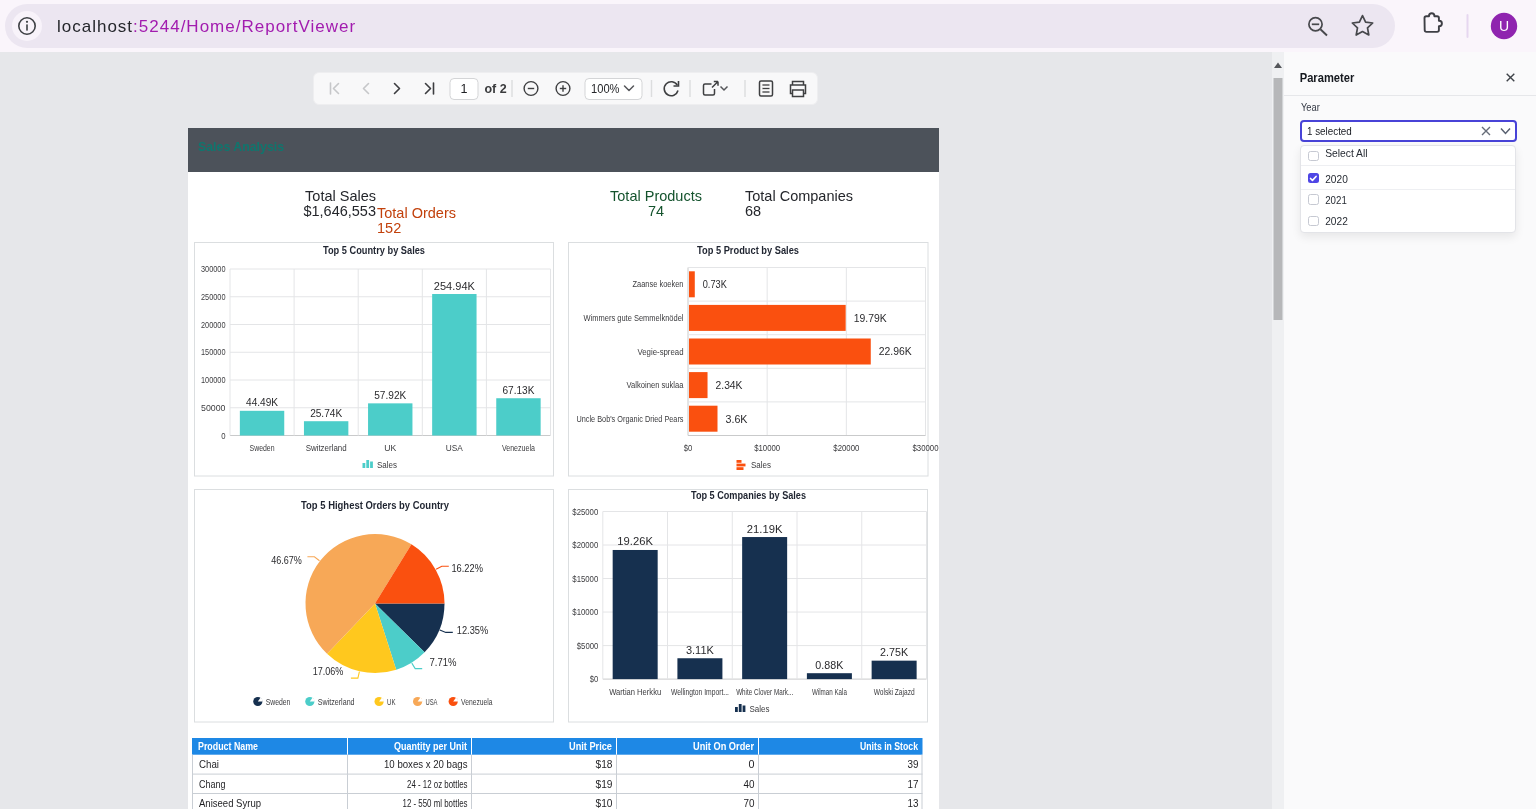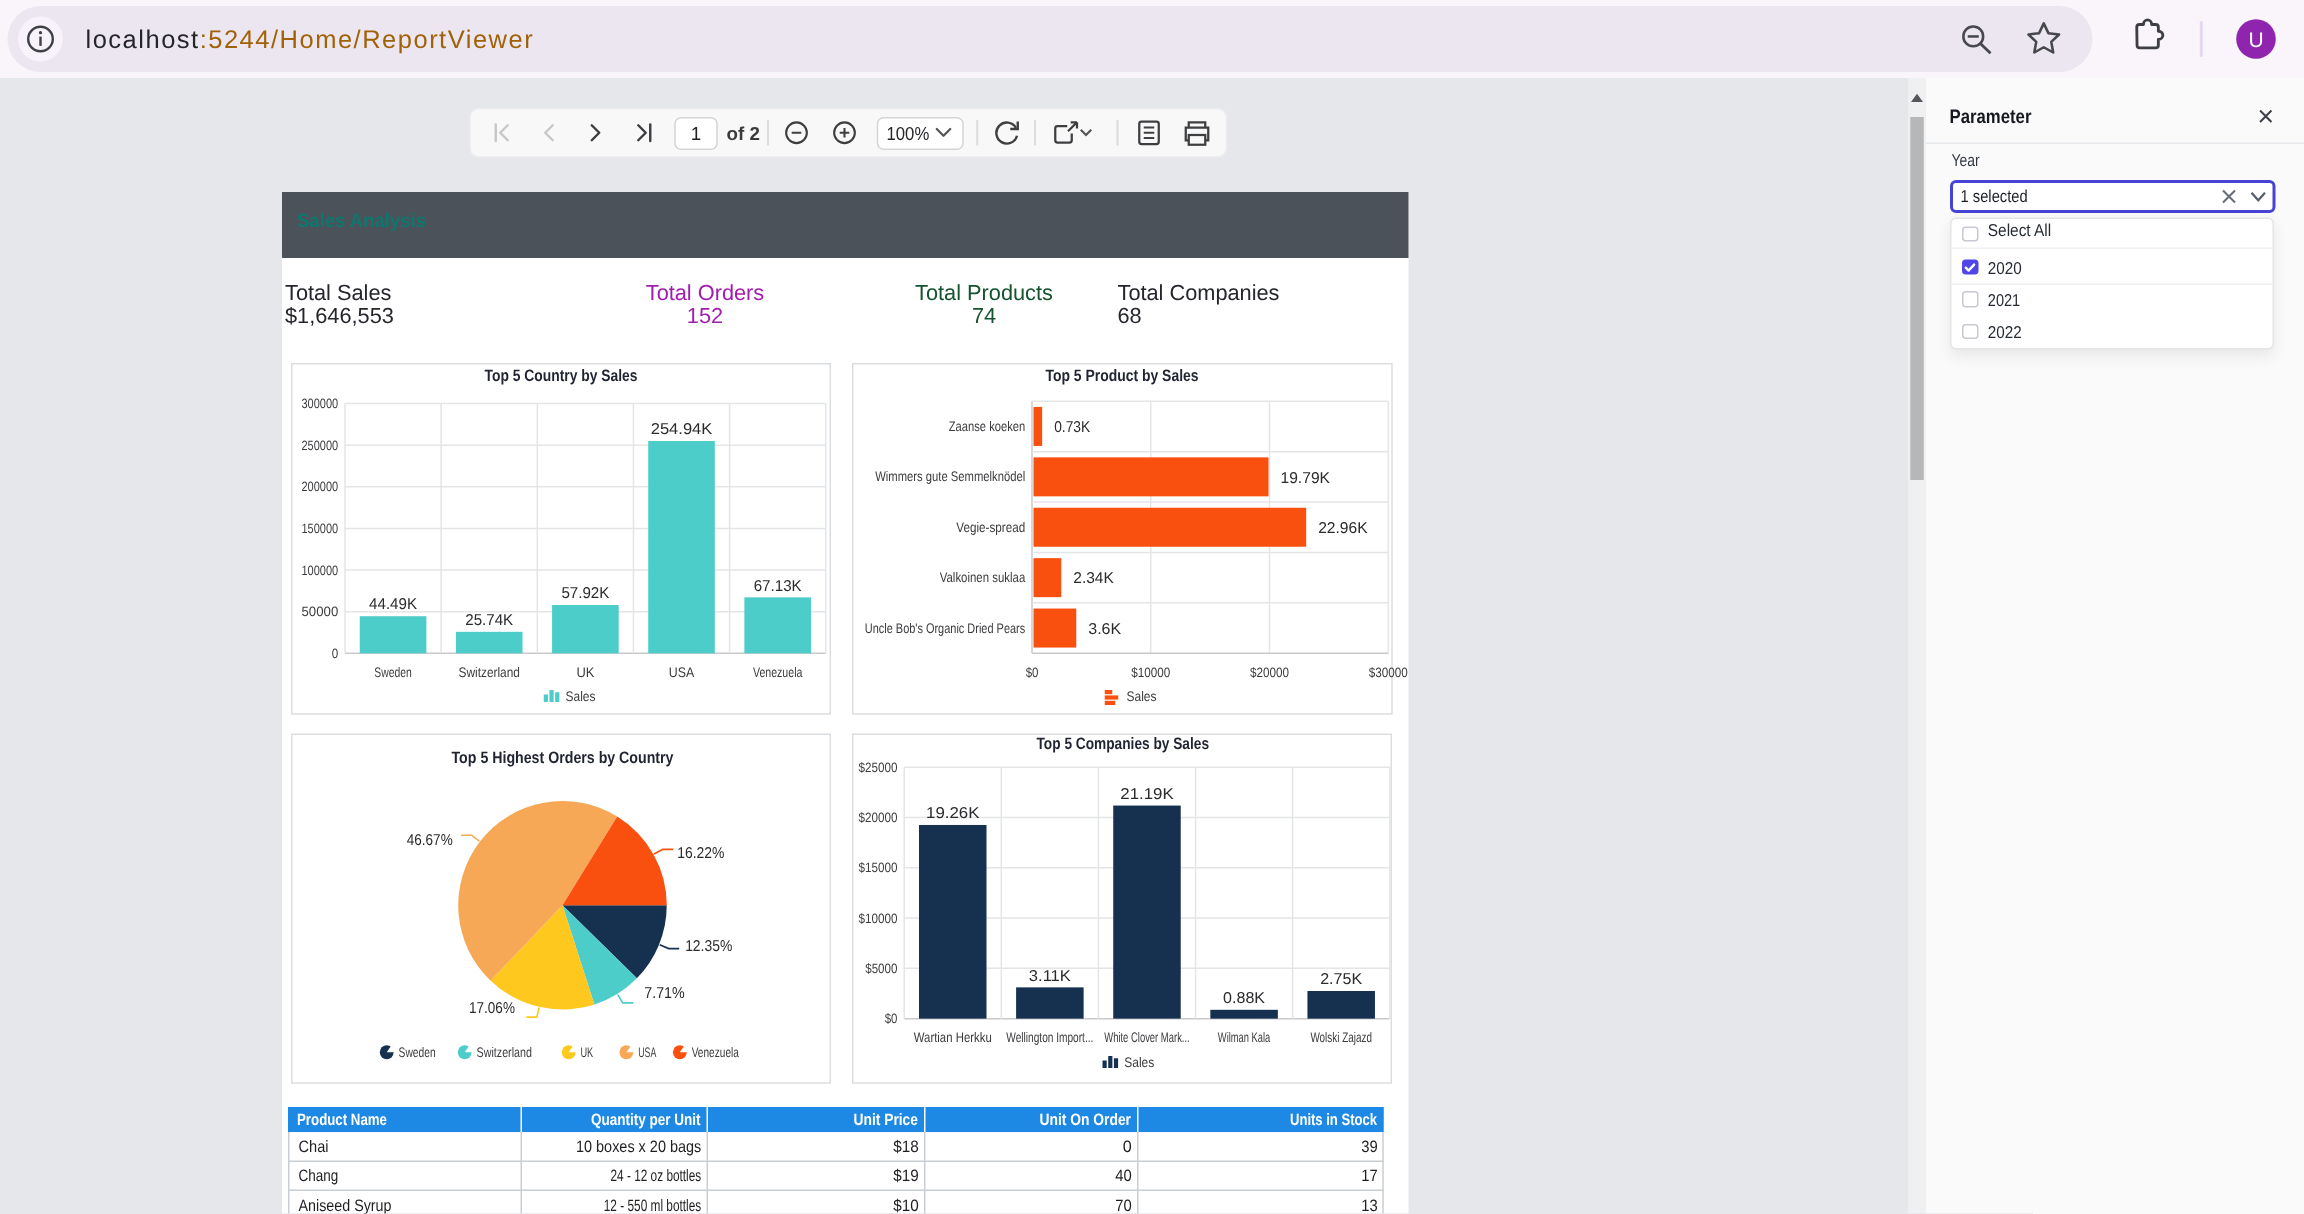--- a/index.html
+++ b/index.html
@@ -25,21 +25,21 @@
 
   <path d="M1362.5 15.6 L1365.6 22.1 L1372.7 23 L1367.5 27.9 L1368.8 35 L1362.5 31.5 L1356.2 35 L1357.5 27.9 L1352.3 23 L1359.4 22.1 Z" fill="none" stroke="#47484C" stroke-width="1.7" stroke-linejoin="round"></path>
 
   <path d="M1424.5 18.1 q0-1.8 1.8-1.8 h2.7 v-0.3 a2.7 2.7 0 0 1 5.4 0 v0.3 h2.7 q1.8 0 1.8 1.8 v2.7 h0.3 a2.7 2.7 0 0 1 0 5.4 h-0.3 v3.9 q0 1.8-1.8 1.8 h-10.6 q-1.8 0-1.8-1.8 Z" fill="none" stroke="#3E3F45" stroke-width="1.9" stroke-linejoin="round"></path>
 
   <rect x="1466.5" y="14" width="2" height="24" rx="1" fill="#E6D7F0"></rect>
 
   <circle cx="1504" cy="26" r="13.2" fill="#8F24AF"></circle>
   <text x="1504" y="31" font-size="14" fill="#ffffff" text-anchor="middle" font-family="Liberation Sans">U</text>
 </svg>
-<div class="abs" style="left:57px;top:16.5px;font-size:17px;letter-spacing:1px;color:#24262B;white-space:nowrap;">localhost<span style="color:#a16207;">:5244/Home/ReportViewer</span></div>
+<div class="abs" style="left:57px;top:16.5px;font-size:17px;letter-spacing:1px;color:#24262B;white-space:nowrap;">localhost<span style="color:#a21caf;">:5244/Home/ReportViewer</span></div>
 
 <div class="abs" style="left:313px;top:72px;width:505px;height:33px;background:#F8F8F9;border:1px solid #EEEEF0;border-radius:6px;"></div>
 <svg class="abs" style="left:313px;top:72px;" width="505" height="33" viewBox="0 0 505 33">
   <g stroke="#C6C7C9" stroke-width="1.6" fill="none" stroke-linecap="round" stroke-linejoin="round">
     <path d="M25.5 11.5 L20.5 16.5 L25.5 21.5"></path>
       <line x1="17.5" y1="11" x2="17.5" y2="22"></line>
     <path d="M55.5 11.5 L50.5 16.5 L55.5 21.5"></path>
   </g>
   <g stroke="#3C3D40" stroke-width="1.6" fill="none" stroke-linecap="round" stroke-linejoin="round">
     <path d="M81.5 11.5 L86.5 16.5 L81.5 21.5"></path>
@@ -77,22 +77,22 @@
   <line x1="449.5" y1="20" x2="456.5" y2="20" stroke="#3E3F41" stroke-width="1.3"></line>
 
   <path d="M479.5 13 v-3.5 h11 V13 M479.5 21.5 h-2 v-8.5 h15 v8.5 h-2" stroke="#3E3F41" stroke-width="1.5" fill="none"></path>
   <rect x="479.5" y="18" width="11" height="6.5" stroke="#3E3F41" stroke-width="1.5" fill="none"></rect>
 </svg>
 
 <div class="abs" style="left:188px;top:128px;width:751px;height:681px;background:#ffffff;"></div>
 <div class="abs" style="left:188px;top:128px;width:751px;height:44px;background:#4C525A;"></div>
 <div class="abs" style="left:198px;top:138.5px;font-size:13px;font-weight:bold;color:#0f766e;"><span style="display:inline-block;transform:scaleX(0.95);transform-origin:left;">Sales Analysis</span></div>
 
-<div class="abs" style="left:190px;top:189px;width:186px;text-align:left;font-size:14.5px;color:#24262B;line-height:14.5px;">Total Sales<br>$1,646,553</div>
-<div class="abs" style="left:377px;top:189px;width:186px;text-align:center;font-size:14.5px;color:#a21caf;line-height:14.5px;">Total Orders<br>152</div>
+<div class="abs" style="left:190px;top:189px;width:186px;text-align:right;font-size:14.5px;color:#24262B;line-height:14.5px;">Total Sales<br>$1,646,553</div>
+<div class="abs" style="left:377px;top:206px;width:186px;text-align:left;font-size:14.5px;color:#c2410c;line-height:14.5px;">Total Orders<br>152</div>
 <div class="abs" style="left:563px;top:189px;width:186px;text-align:center;font-size:14.5px;color:#14532d;line-height:14.5px;">Total Products<br>74</div>
 <div class="abs" style="left:745px;top:189px;width:186px;text-align:left;font-size:14.5px;color:#24262B;line-height:14.5px;">Total Companies<br>68</div>
 
 <svg class="abs" style="left:193.5px;top:241.5px;overflow:visible;" width="360" height="234.5" viewBox="0 0 360 234.5">
 <rect x="0.5" y="0.5" width="359" height="233.5" fill="#ffffff" stroke="#DBDEE0"></rect>
 <text x="180" y="12" font-size="11" font-weight="bold" fill="#1F2430" text-anchor="middle" textLength="102" lengthAdjust="spacingAndGlyphs">Top 5 Country by Sales</text>
 <line x1="36" y1="193.5" x2="356.5" y2="193.5" stroke="#C9CACB" stroke-width="1"></line>
 <text x="31.5" y="196.5" font-size="9" fill="#3D3D40" text-anchor="end" textLength="4.3" lengthAdjust="spacingAndGlyphs">0</text>
 <line x1="36" y1="165.75" x2="356.5" y2="165.75" stroke="#E4E5E7" stroke-width="1"></line>
 <text x="31.5" y="168.75" font-size="9" fill="#3D3D40" text-anchor="end" textLength="24.5" lengthAdjust="spacingAndGlyphs">50000</text>

